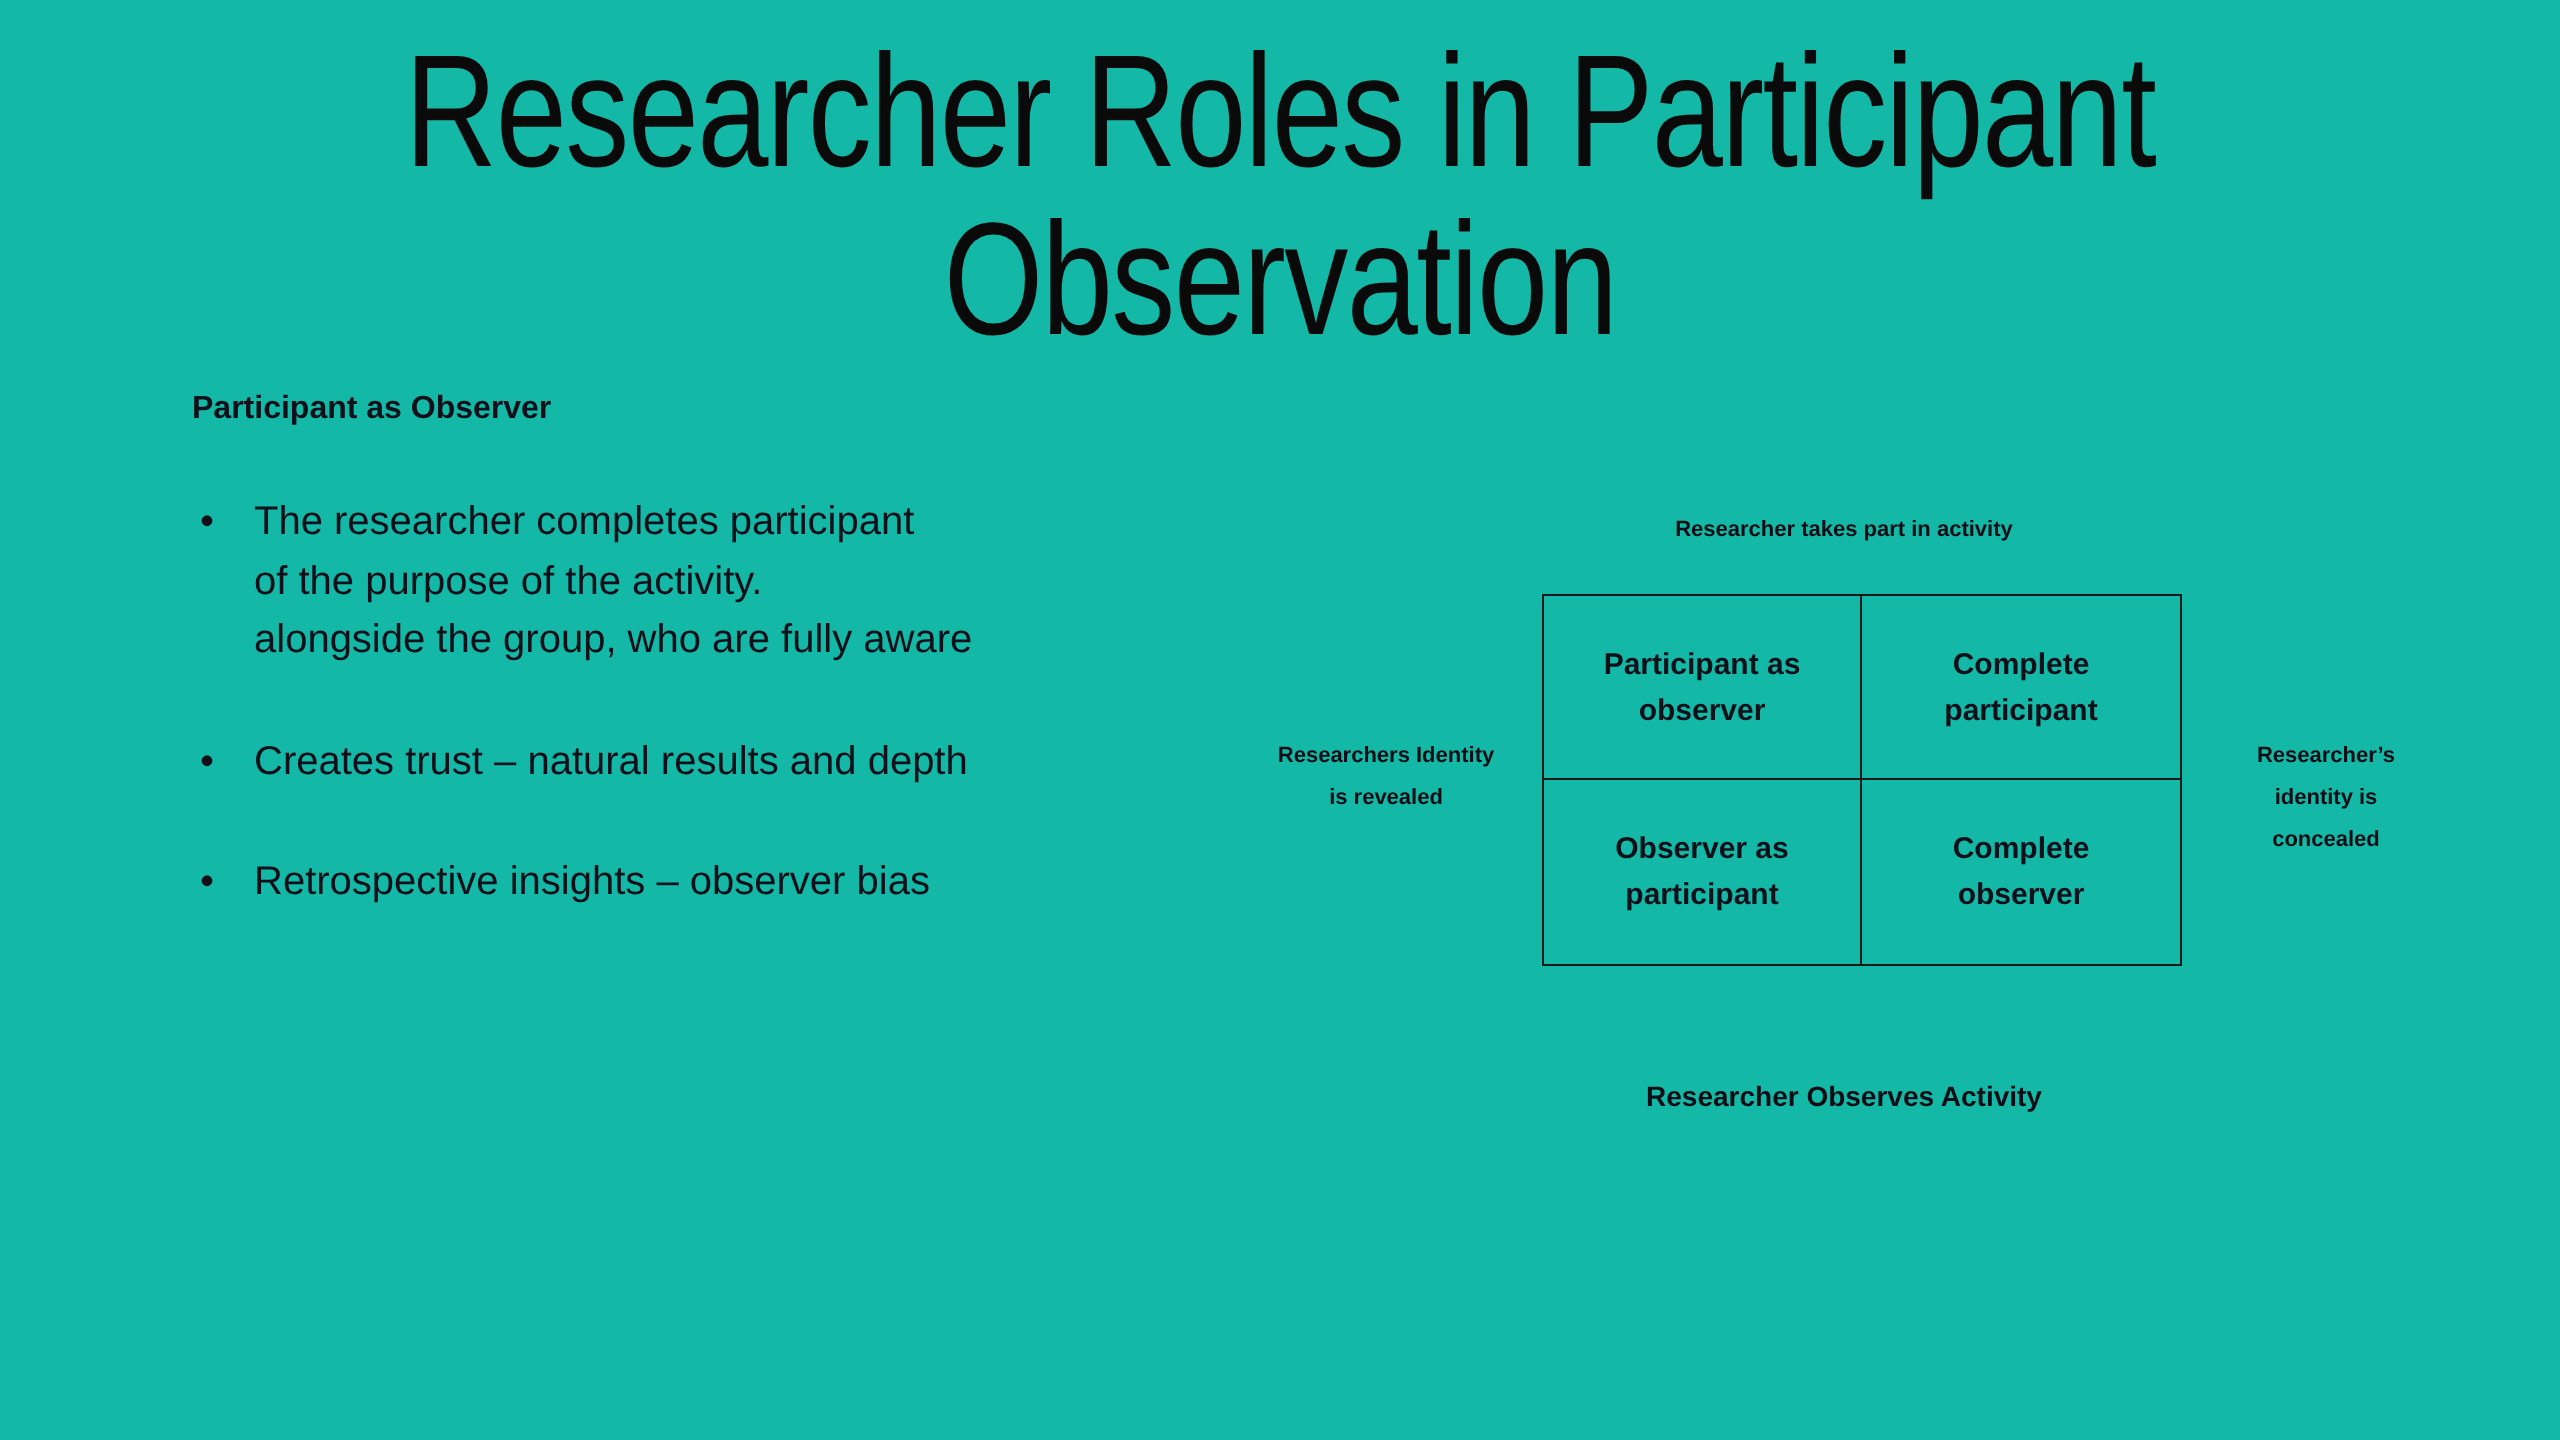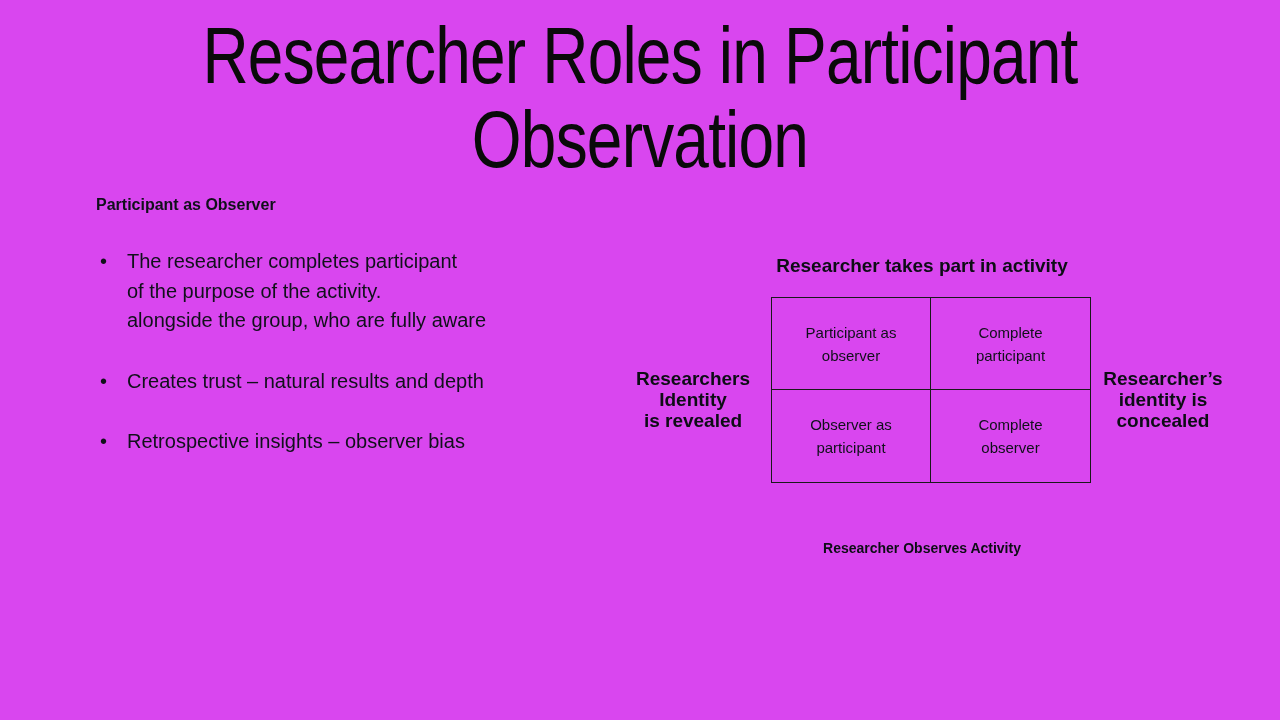--- a/index.html
+++ b/index.html
@@ -1,20 +1,20 @@
 <!DOCTYPE html>
 <html><head>
 <meta charset="utf-8">
 <style>
   html, body { margin: 0; padding: 0; }
   .slide {
     position: relative;
     width: 1280px;
     height: 720px;
-    background: #d946ef;
+    background: #14b8a6;
     font-family: "Liberation Sans", sans-serif;
     color: #10101a;
     overflow: hidden;
   }
 
   
   .title {
     position: absolute;
     top: 14px;
     left: -160px;
@@ -48,21 +48,21 @@
     font-size: 20px;
     line-height: 29.5px;
   }
   .bullet-item { position: relative; padding-left: 31px; margin-bottom: 31px; }
   .bullet-marker { position: absolute; left: 4px; top: 0; }
 
   
   .dlabel {
     position: absolute;
     font-weight: bold;
-    font-size: 19px;
+    font-size: 11px;
     line-height: 21px;
     text-align: center;
     color: #0d0d15;
   }
   .top-label    { left: 762px;  top: 255px; width: 320px; }
   .bottom-label { left: 772px;  top: 509px; width: 300px; font-size: 14px; margin-top: 29px; }
   .left-label   { left: 613px;  top: 368px; width: 160px; }
   .right-label  { left: 1102px; top: 368px; width: 122px; }
 
   .matrix {
@@ -78,21 +78,21 @@
     box-sizing: border-box;
   }
   .cell {
     display: flex;
     flex-direction: column;
     align-items: center;
     justify-content: center;
     text-align: center;
     font-size: 15px;
     line-height: 23px;
-    font-weight: normal;
+    font-weight: bold;
   }
   .cell.tl { border-right: 1.5px solid #1a1a1a; border-bottom: 1.5px solid #1a1a1a; }
   .cell.tr { border-bottom: 1.5px solid #1a1a1a; }
   .cell.bl { border-right: 1.5px solid #1a1a1a; }
 </style>
 </head>
 <body>
 
 <div class="slide">
 

